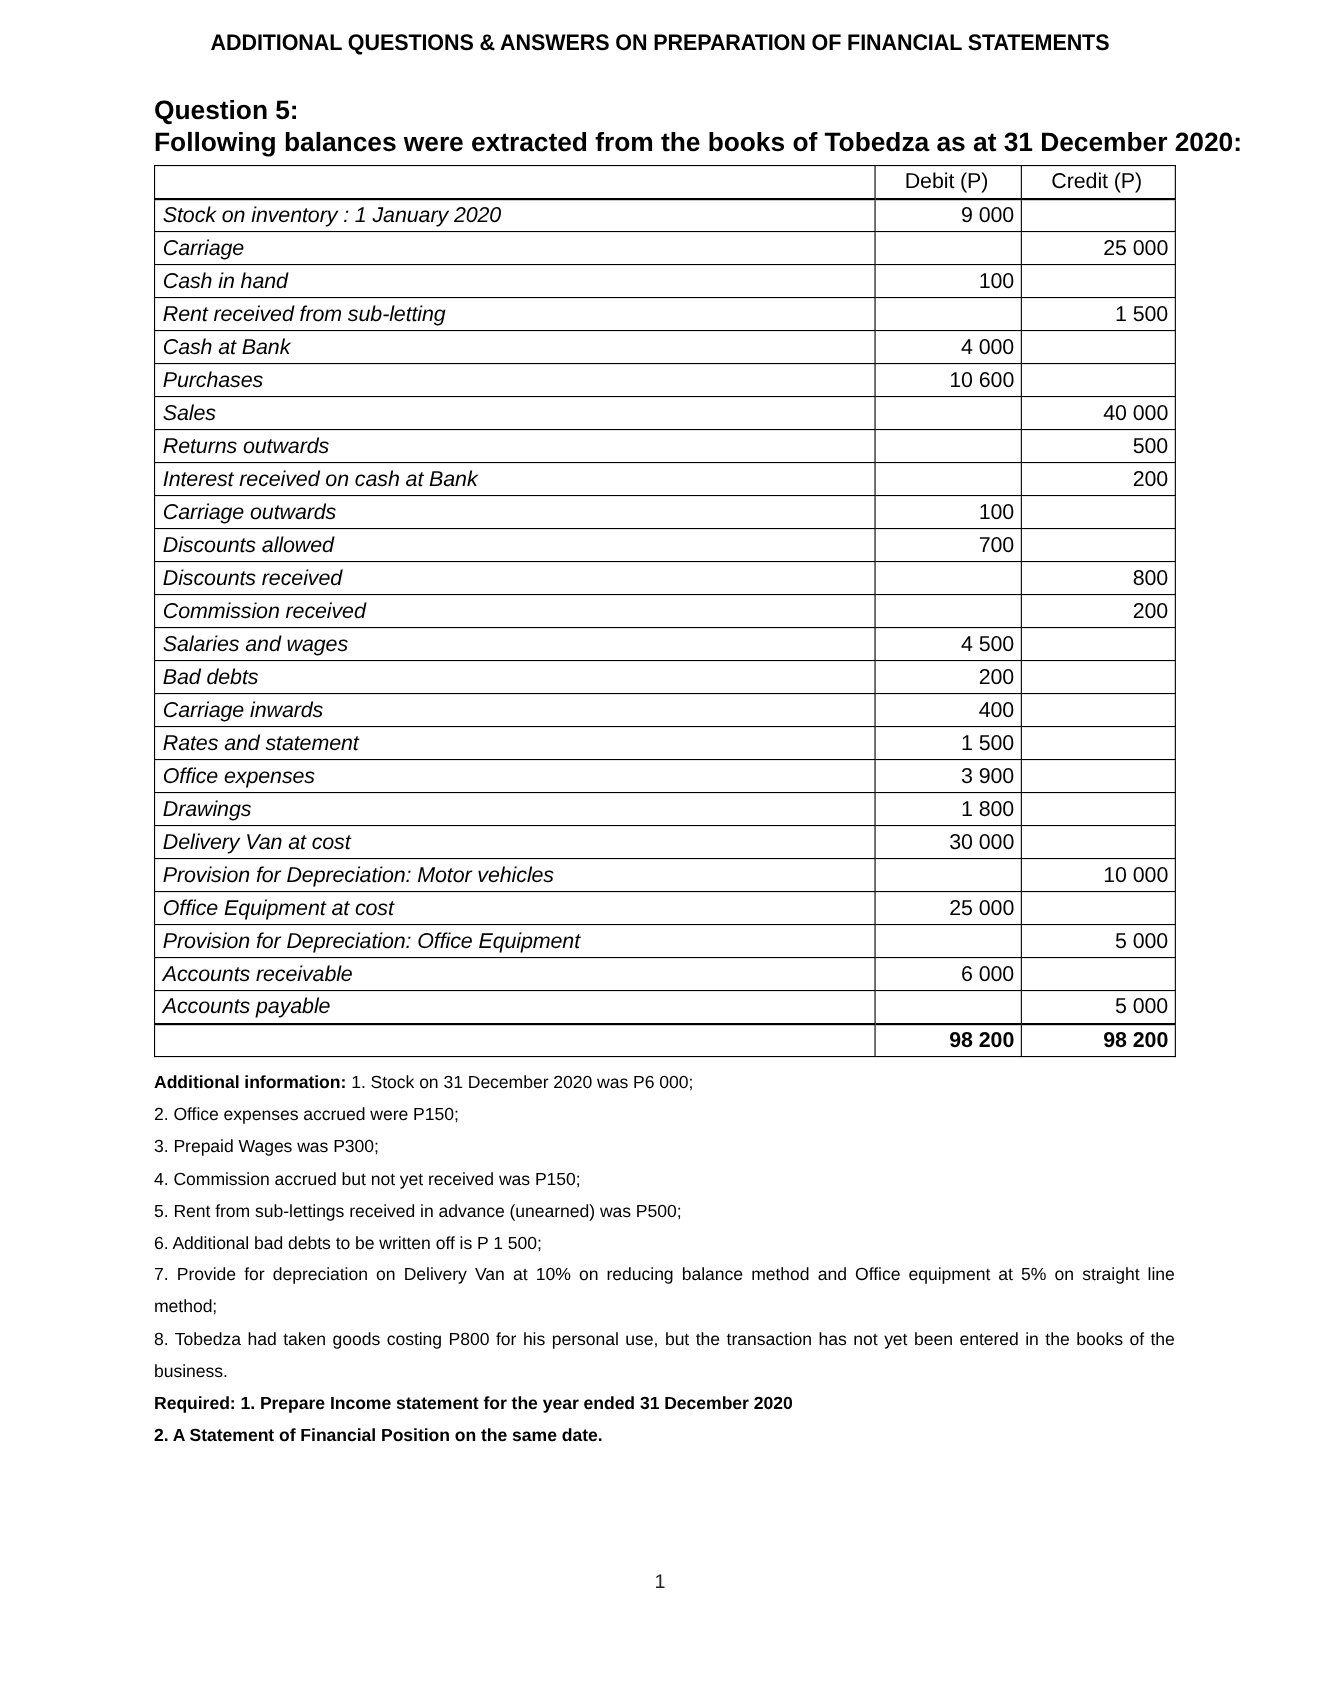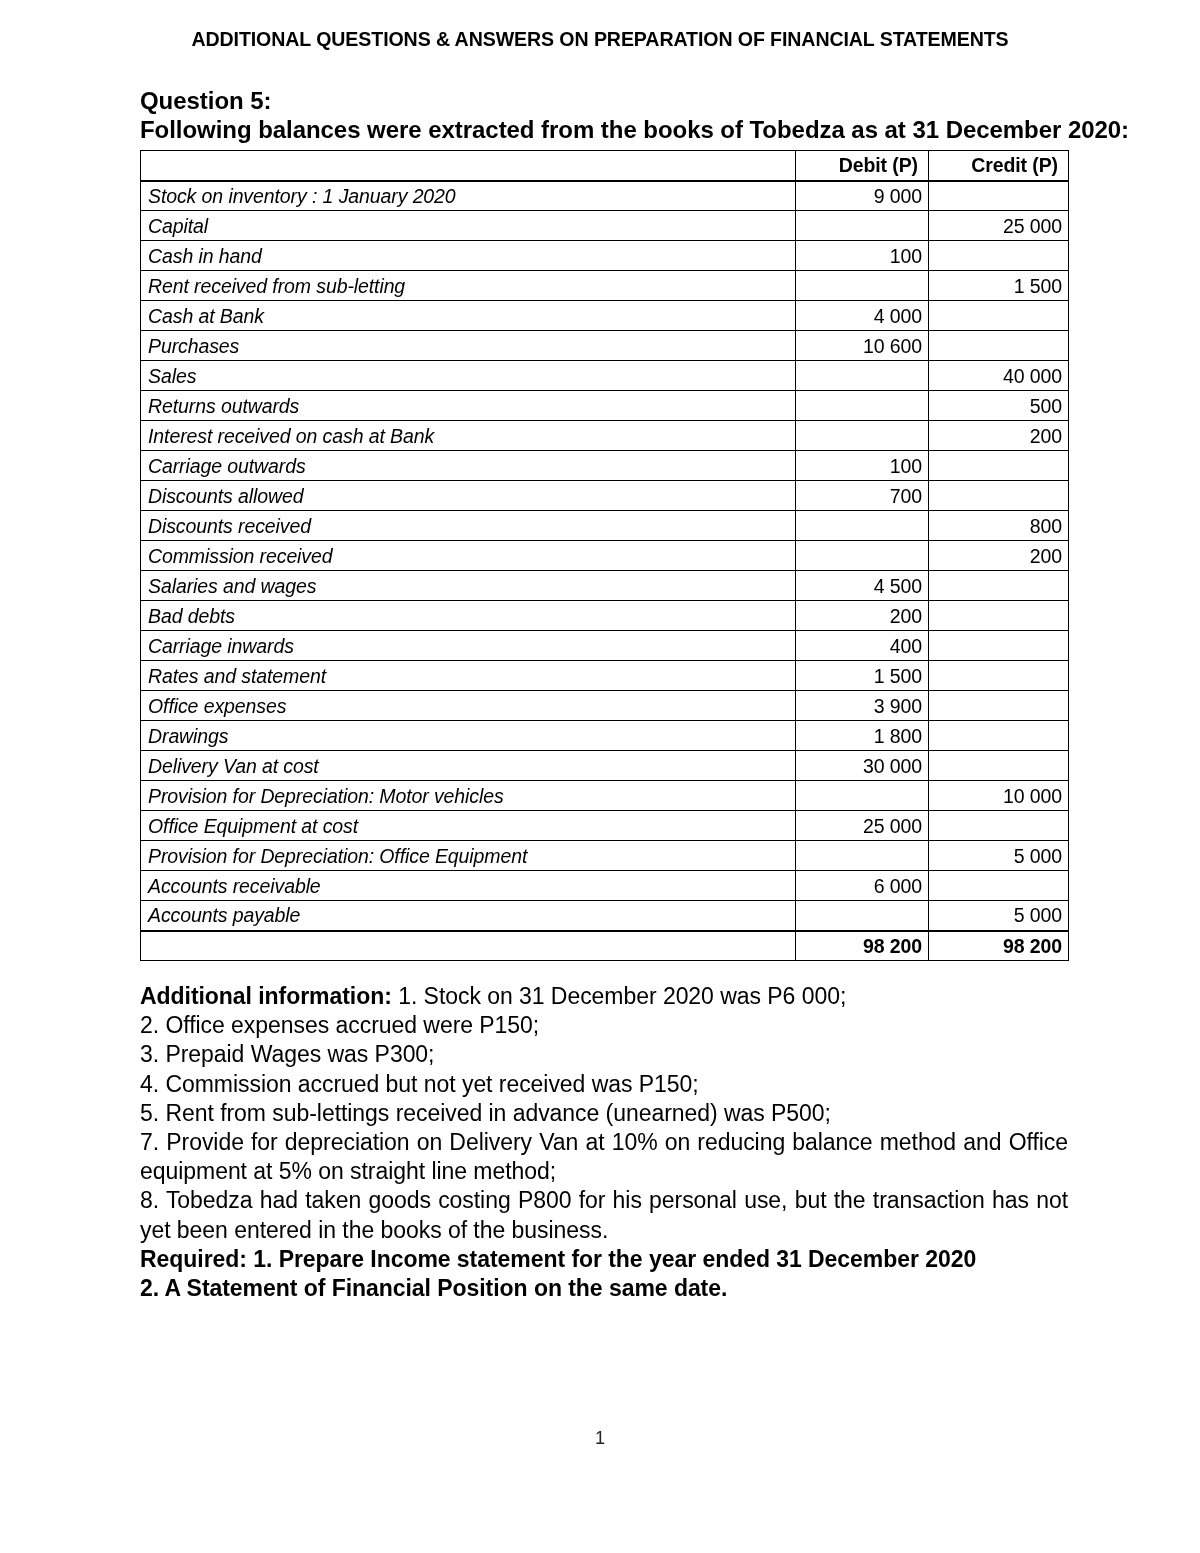--- a/index.html
+++ b/index.html
@@ -74,35 +74,35 @@
     height: 30px;
     padding: 0 6px 0 7px;
     vertical-align: middle;
     font-weight: normal;
     box-sizing: border-box;
     line-height: 26px;
     overflow: hidden;
     white-space: nowrap;
   }
   table.balances th {
-    text-align: right;
-    font-weight: bold;
+    text-align: center;
+    font-weight: normal;
   }
   table.balances th.blank { border-bottom-width: 2.6px; }
   table.balances th.amt   { border-bottom-width: 2.6px; padding-right: 10px; }
 
   td.label { text-align: left; font-style: italic; }
   td.amt   { text-align: right; padding-right: 10px; }
 
   tr.totals td { font-weight: bold; border-top-width: 2.6px; }
 
   
   .notes {
-    margin-top: 21px;
-    font-size: 23px;
+    margin-top: 9px;
+    font-size: 16px;
     line-height: 29.2px;
     letter-spacing: -0.05px;
   }
   .notes p { margin: 0; }
   .notes p.justify { text-align: justify; text-justify: inter-word; }
   .notes .b { font-weight: bold; }
   .notes p.bold { font-weight: bold; }
 
   
   .page-number {
@@ -141,21 +141,21 @@
           <th class="amt">Credit (P)</th>
         </tr>
       </thead>
       <tbody id="balances-body">
           <tr>
             <td class="label">Stock on inventory : 1 January 2020</td>
             <td class="amt">9 000</td>
             <td class="amt"></td>
           </tr>
           <tr>
-            <td class="label">Capital</td>
+            <td class="label">Carriage</td>
             <td class="amt"></td>
             <td class="amt">25 000</td>
           </tr>
           <tr>
             <td class="label">Cash in hand</td>
             <td class="amt">100</td>
             <td class="amt"></td>
           </tr>
           <tr>
             <td class="label">Rent received from sub-letting</td>
@@ -276,20 +276,21 @@
         </tr>
       </tfoot>
     </table>
 
     <div class="notes">
       <p><span class="b">Additional information:</span><span> 1. Stock on 31 December 2020 was P6 000;</span></p>
       <p>2. Office expenses accrued were P150;</p>
       <p>3. Prepaid Wages was P300;</p>
       <p>4. Commission accrued but not yet received was P150;</p>
       <p>5. Rent from sub-lettings received in advance (unearned) was P500;</p>
+      <p>6. Additional bad debts to be written off is P 1 500;</p>
       <p class="justify">7. Provide for depreciation on Delivery Van at 10% on reducing balance method and Office equipment at 5% on straight line method;</p>
       <p class="justify">8. Tobedza had taken goods costing P800 for his personal use, but the transaction has not yet been entered in the books of the business.</p>
       <p class="bold">Required: 1. Prepare Income statement for the year ended 31 December 2020</p>
       <p class="bold">2. A Statement of Financial Position on the same date.</p>
     </div>
 
   </div>
 
   <div class="page-number">1</div>
 

